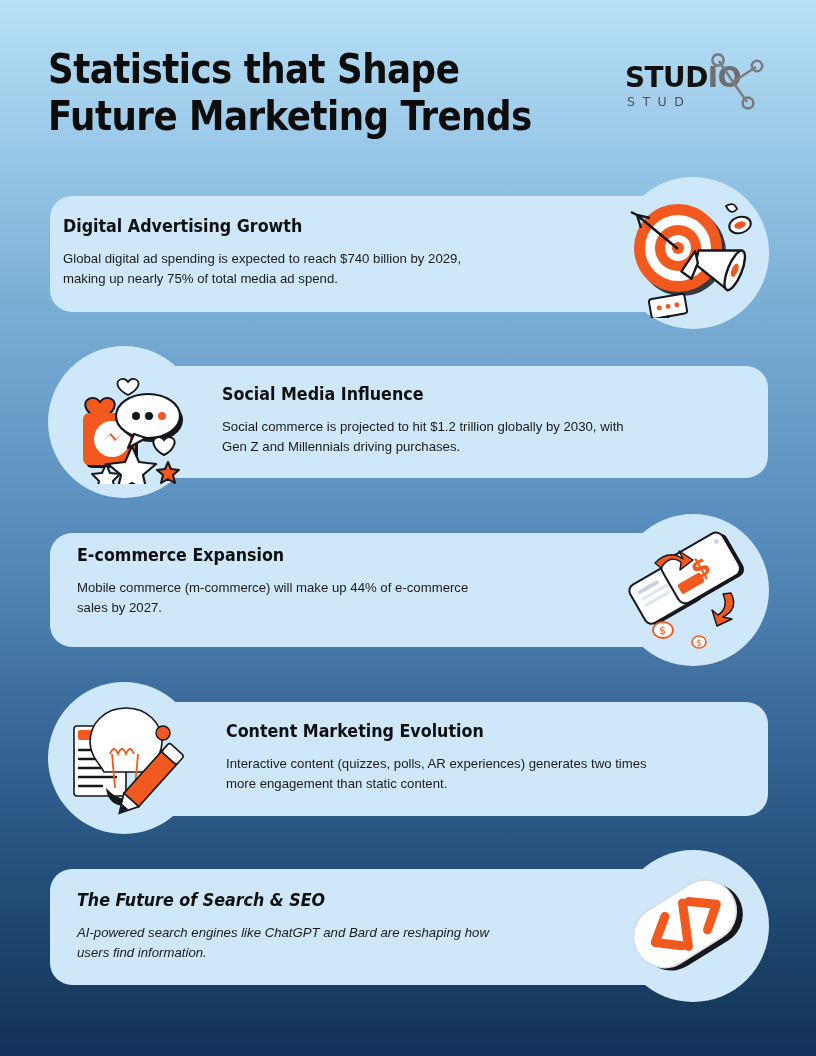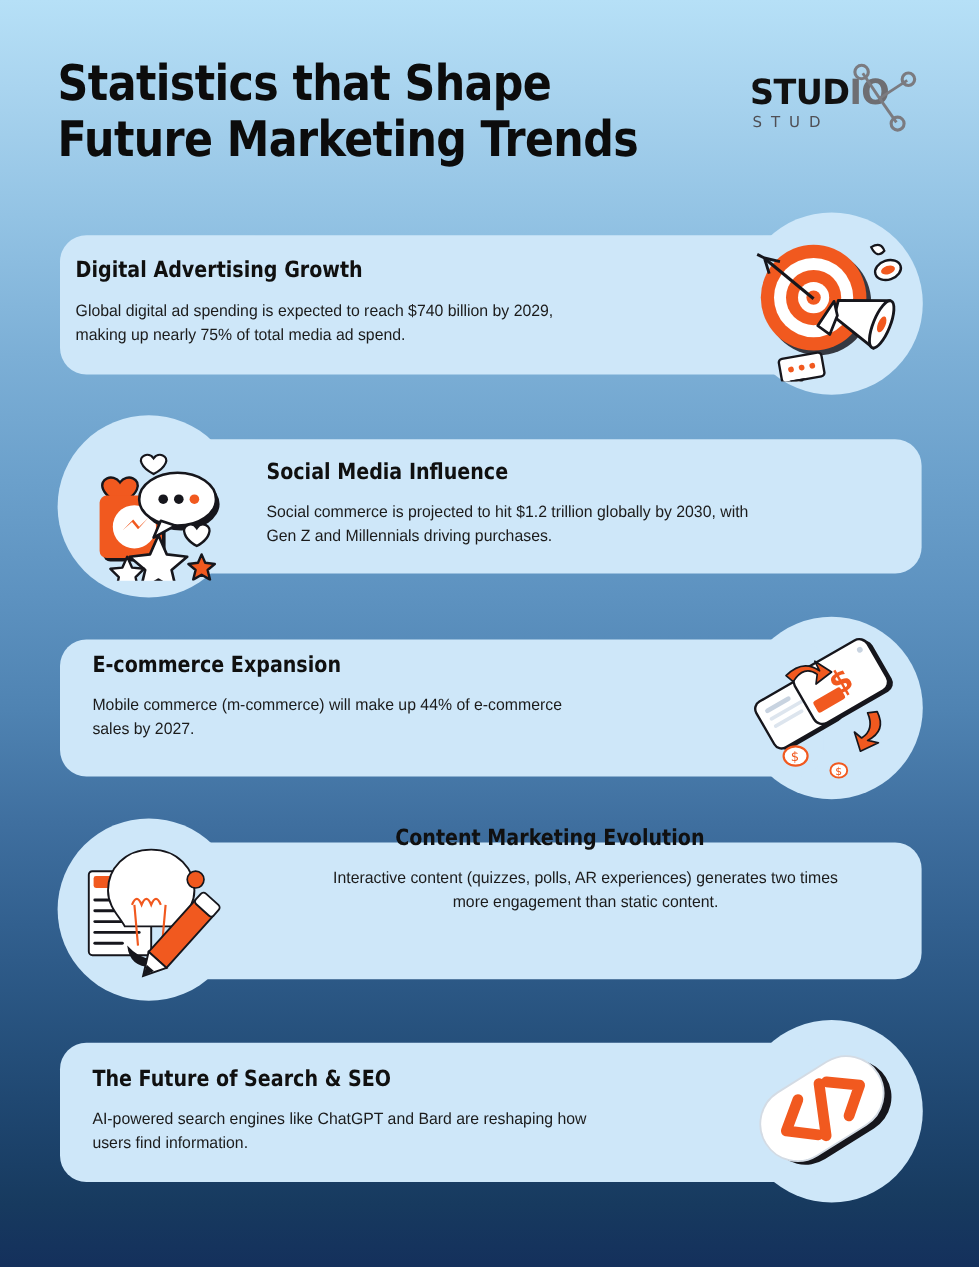--- a/index.html
+++ b/index.html
@@ -211,21 +211,21 @@
         <text x="34" y="107" font-family="DejaVu Sans, sans-serif" font-size="11" fill="#f1591f">$</text>
         <ellipse cx="74" cy="115" rx="7" ry="6" fill="#fff" stroke="#f1591f" stroke-width="1.6"></ellipse>
         <text x="71" y="119" font-family="DejaVu Sans, sans-serif" font-size="9" fill="#f1591f">$</text>
       </svg>
     </div>
   </div>
 
   <div>
     <div class="circle" style="left:48px;top:682px;width:152px;height:152px;"></div>
     <div class="card" style="left:110px;top:702px;width:658px;height:114px;"></div>
-    <div class="card-body" style="left:226px;top:688px;width:540px;text-align:center;">
+    <div class="card-body" style="left:226px;top:720px;width:540px;">
       <p class="c-title">Content Marketing Evolution</p>
       <p class="c-text">Interactive content (quizzes, polls, AR experiences) generates two times
 more engagement than static content.</p>
     </div>
     <div class="icon-wrap" style="left:66px;top:700px;">
       <svg width="124" height="124" viewBox="0 0 124 124">
 
         <rect x="8" y="26" width="52" height="70" rx="3" fill="#fff" stroke="#16161c" stroke-width="1.6"></rect>
         <rect x="12" y="30" width="20" height="10" rx="2" fill="#f1591f"></rect>
         <g stroke="#16161c" stroke-width="2.4" stroke-linecap="round">
@@ -251,21 +251,21 @@
         </g>
 
         <circle cx="97" cy="33" r="7" fill="#f1591f" stroke="#16161c" stroke-width="1.4"></circle>
       </svg>
     </div>
   </div>
 
   <div>
     <div class="circle" style="left:617px;top:850px;width:152px;height:152px;"></div>
     <div class="card" style="left:50px;top:869px;width:636px;height:116px;"></div>
-    <div class="card-body" style="left:77px;top:889px;width:520px;">
+    <div class="card-body" style="left:77px;top:889px;width:520px;font-style:italic;">
       <p class="c-title">The Future of Search &amp; SEO</p>
       <p class="c-text">AI-powered search engines like ChatGPT and Bard are reshaping how
 users find information.</p>
     </div>
     <div class="icon-wrap" style="left:626px;top:862px;">
       <svg width="130" height="128" viewBox="0 0 130 128">
         <g transform="rotate(-32 65 64)">
           <rect x="10" y="34" width="110" height="62" rx="31" fill="#16161c"></rect>
           <rect x="6" y="28" width="110" height="62" rx="31" fill="#fff" stroke="#d3dbe4" stroke-width="1.5"></rect>
 

